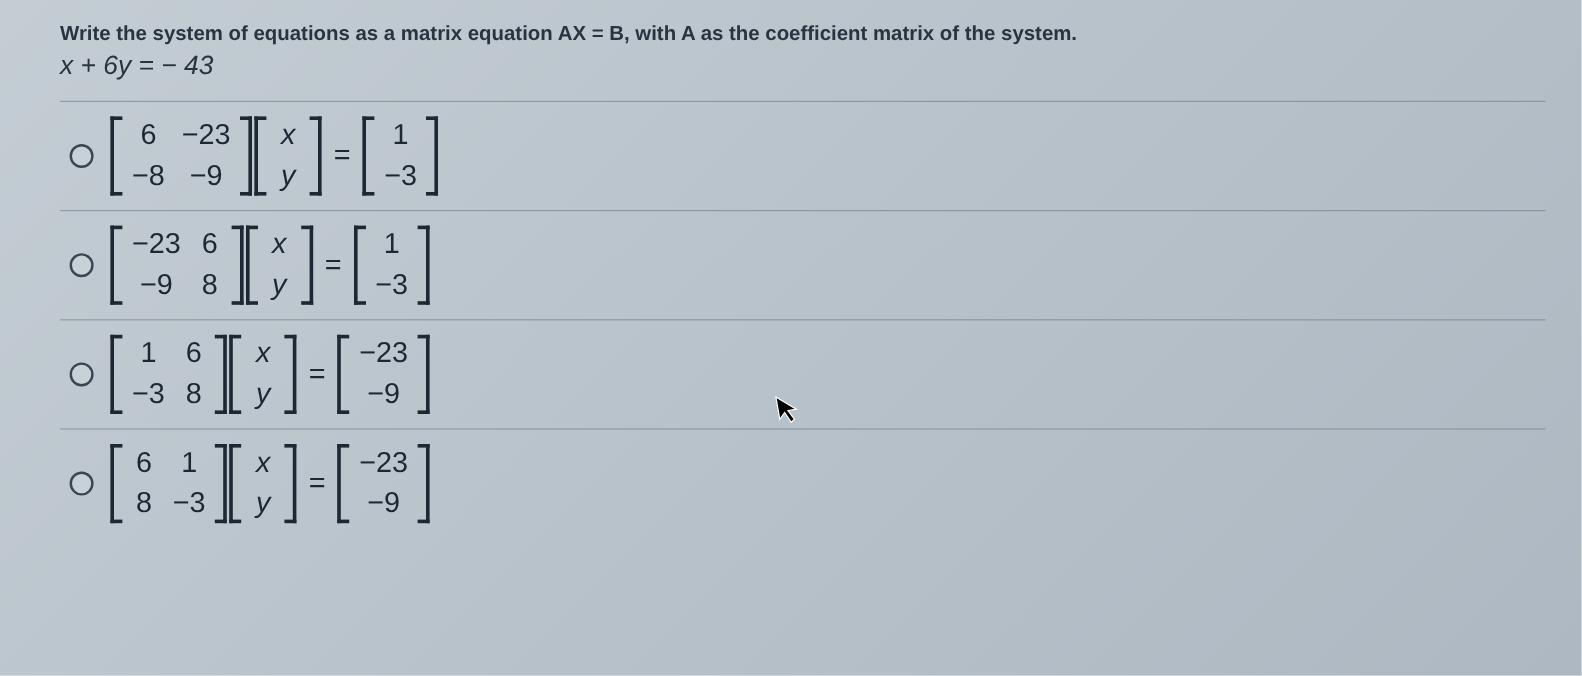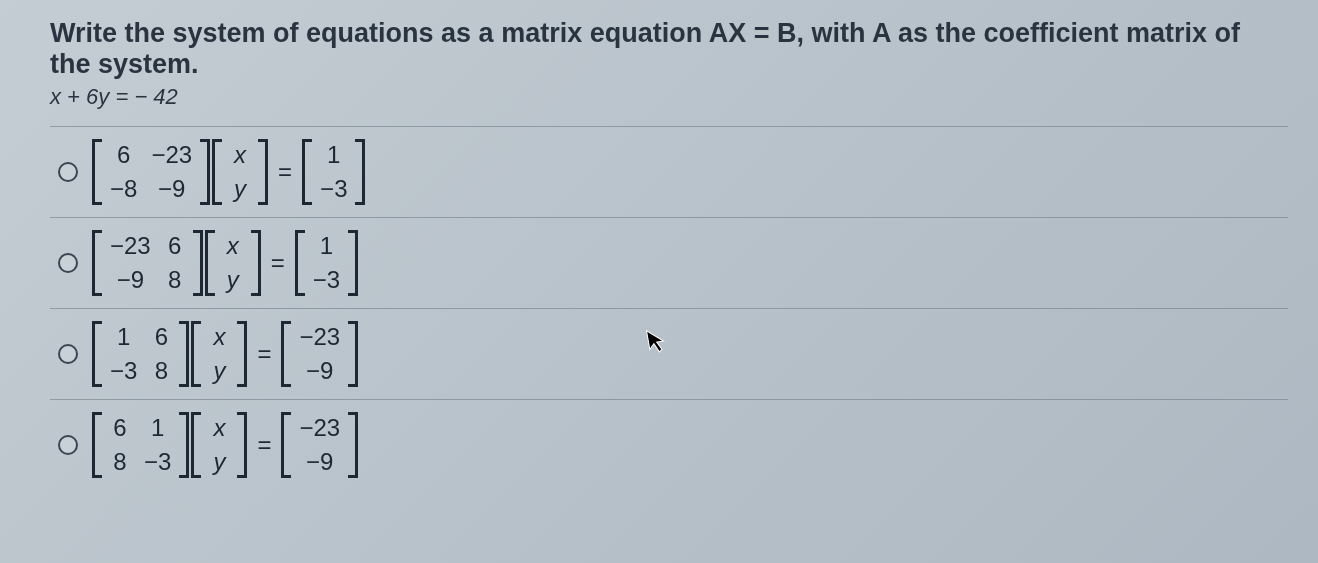--- a/index.html
+++ b/index.html
@@ -7,21 +7,21 @@
     width: 1318px;
     height: 563px;
     background: linear-gradient(135deg, #c4cdd4 0%, #b8c2ca 50%, #adb8c2 100%);
     font-family: Arial, Helvetica, sans-serif;
     color: #2a3440;
     padding: 18px 30px 18px 50px;
     position: relative;
     overflow: hidden;
   }
   .question {
-    font-size: 27px;
+    font-size: 17px;
     font-weight: bold;
     color: #2a3440;
     margin-bottom: 2px;
   }
   .equations {
     font-size: 22px;
     font-style: italic;
     color: #2a3440;
     margin-bottom: 14px;
     line-height: 1.35;
@@ -108,21 +108,21 @@
     font-size: 22px;
     color: #000;
     transform: rotate(-10deg);
   }
 </style>
 </head>
 <body>
 
 <div class="question">Write the system of equations as a matrix equation AX = B, with A as the coefficient matrix of the system.</div>
 <div class="equations">
-  <div>x + 6y = − 42</div>
+  <div>x + 6y = − 43</div>
 </div>
 
 <hr class="hr">
 
 <div class="opt-row">
   <div class="radio"></div>
   <div class="matrix-wrap">
     <span class="matrix">
       <span class="bracket left">
           <span class="t top"></span>

